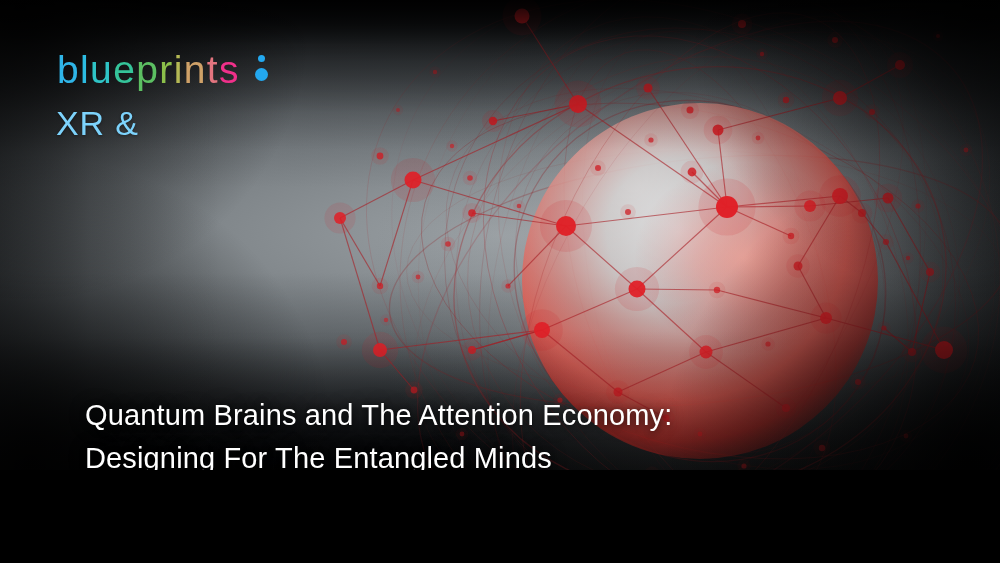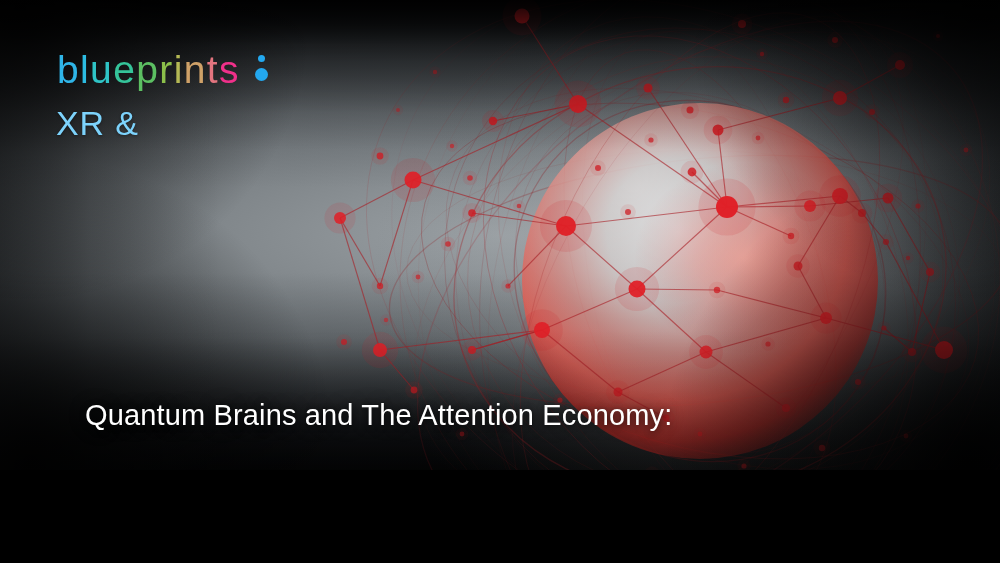--- a/index.html
+++ b/index.html
@@ -420,14 +420,15 @@
     <div class="logo" id="logo-letters"><span style="color: rgb(47, 181, 232);">b</span><span style="color: rgb(44, 188, 226);">l</span><span style="color: rgb(47, 196, 198);">u</span><span style="color: rgb(53, 196, 154);">e</span><span style="color: rgb(92, 191, 98);">p</span><span style="color: rgb(140, 192, 74);">r</span><span style="color: rgb(181, 185, 85);">i</span><span style="color: rgb(207, 161, 104);">n</span><span style="color: rgb(227, 117, 127);">t</span><span style="color: rgb(240, 48, 138);">s</span>
       <span class="dot-col">
         <i class="top" style="background: rgb(35, 168, 239);"></i><i class="bot" style="background: rgb(35, 168, 239);"></i>
       </span>
     </div>
   </div>
 
   <div class="brandline l1">XR &amp;</div>
 
   <div class="title t1">Quantum Brains and The Attention Economy:</div>
+  <div class="title t2">Designing For The Entangled Minds</div>
 
 </div>
 
 </body></html>

